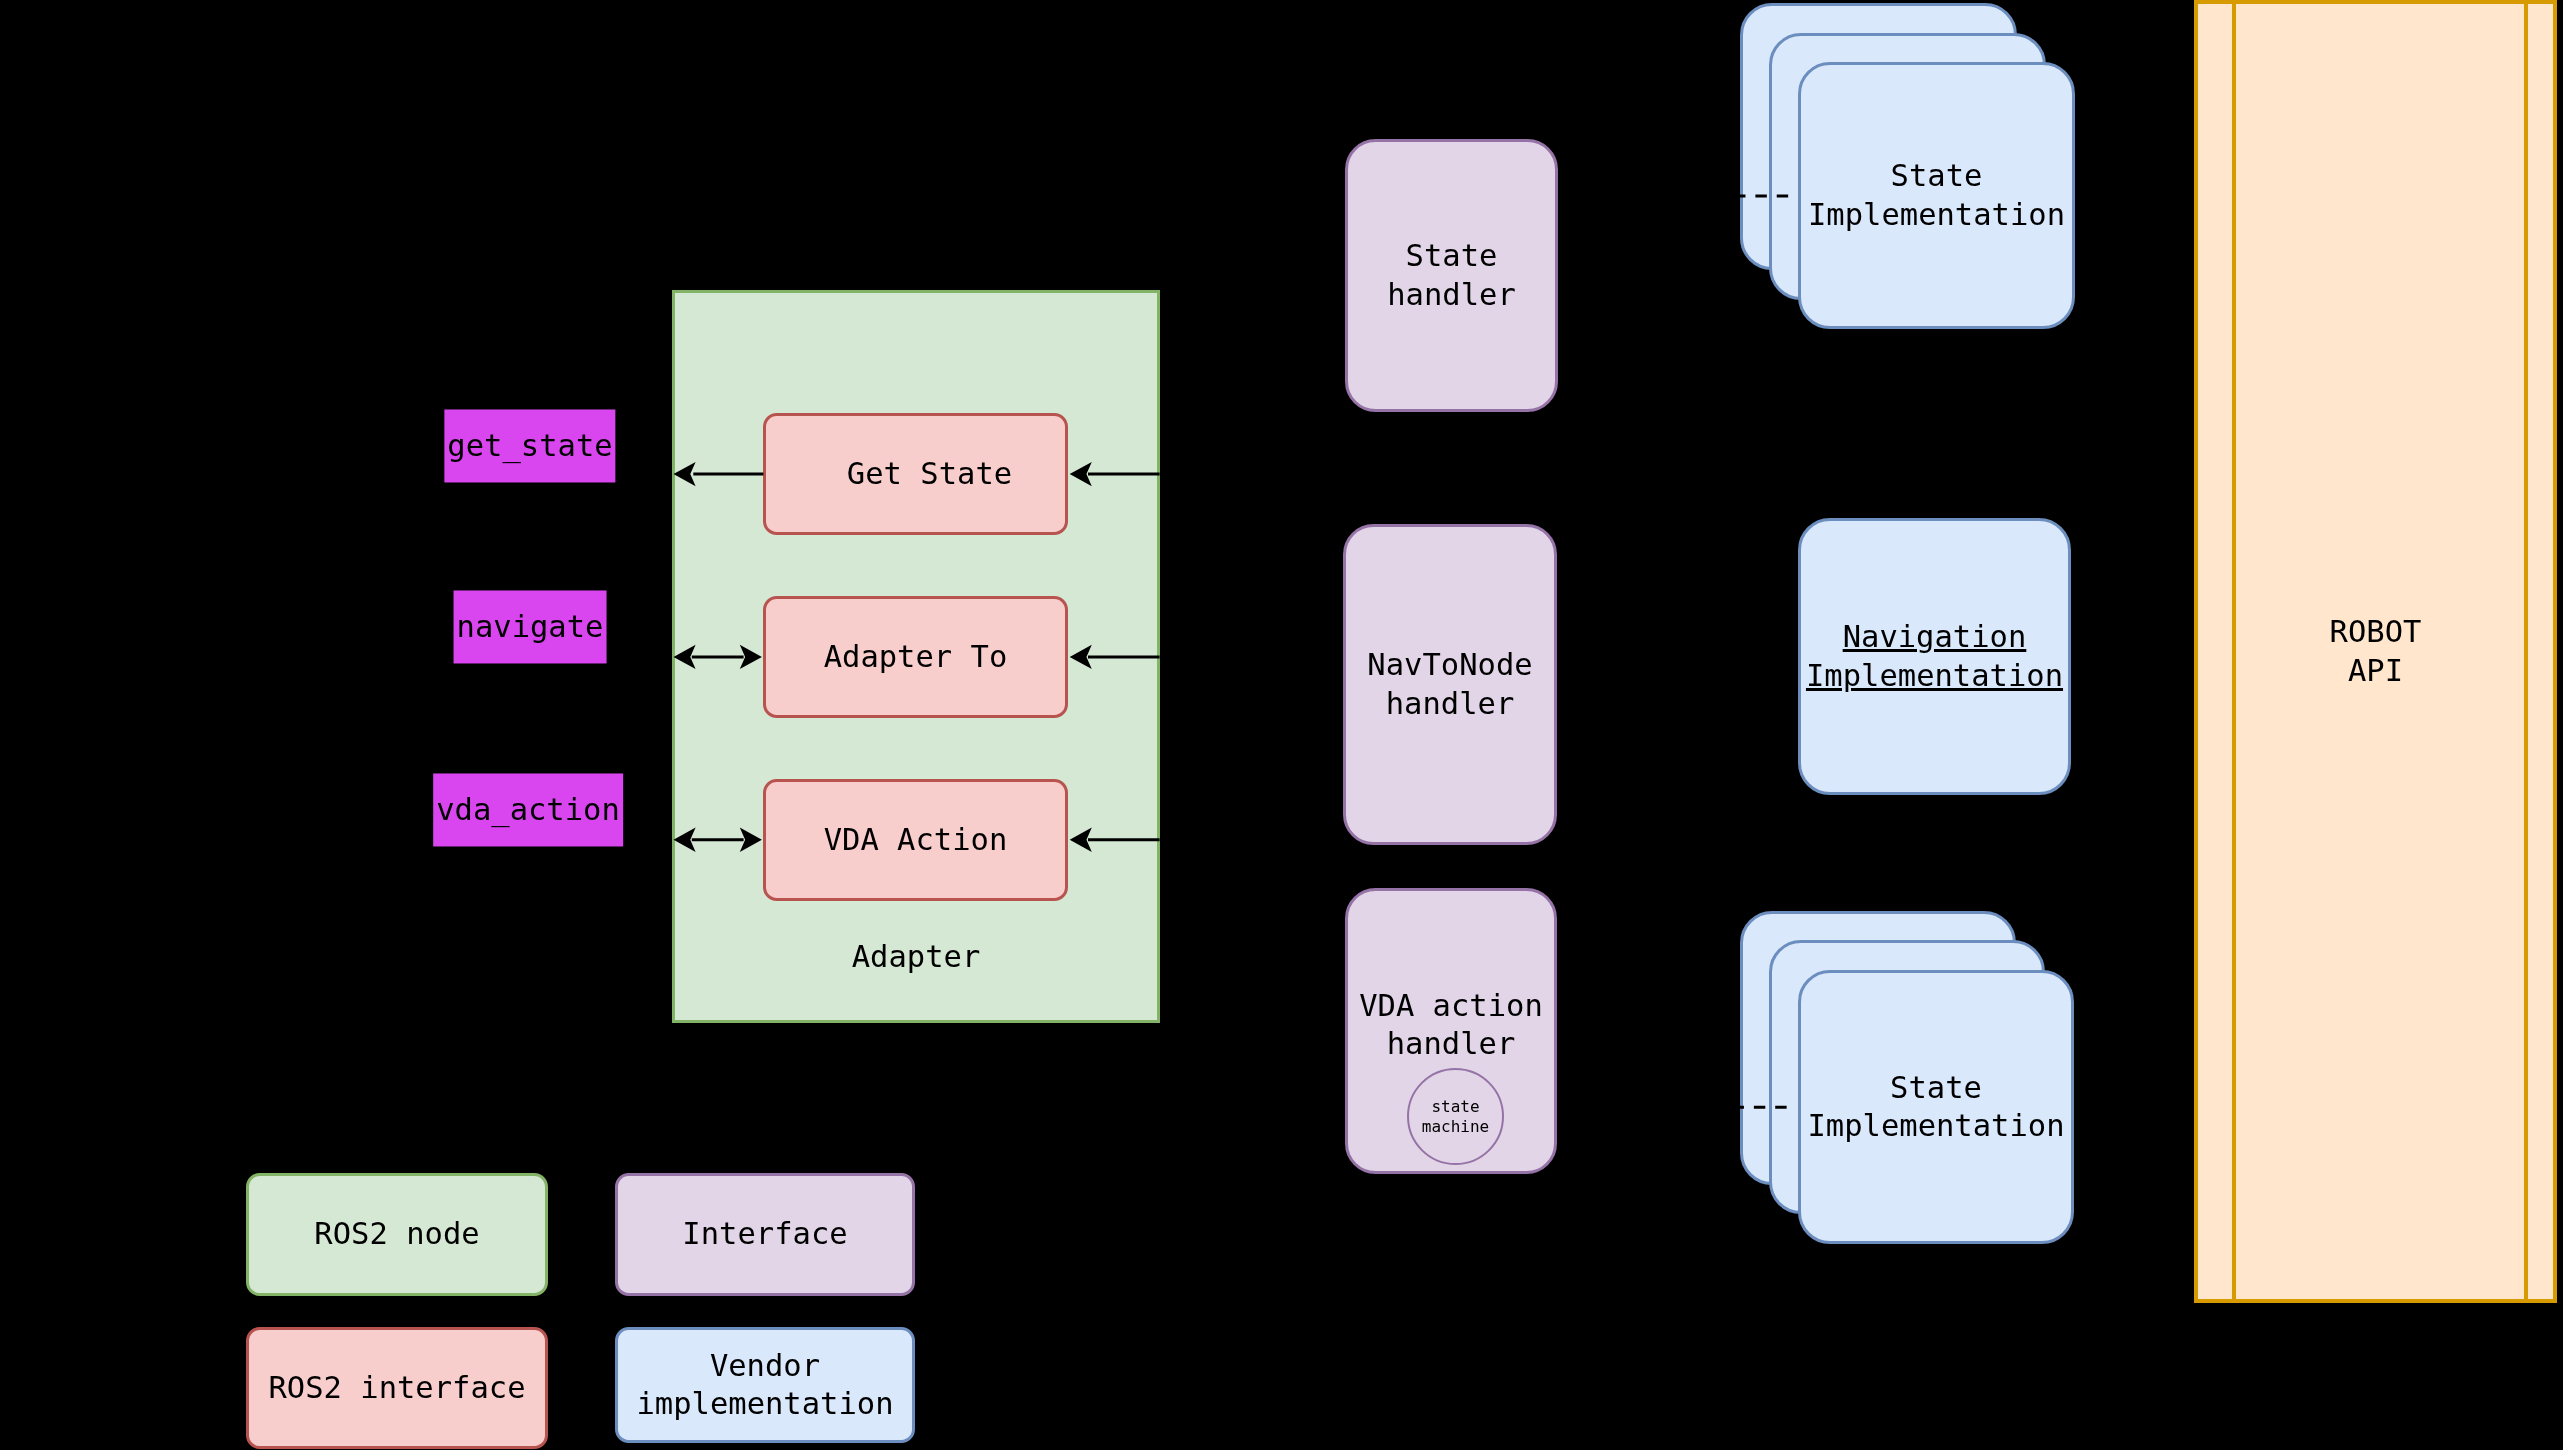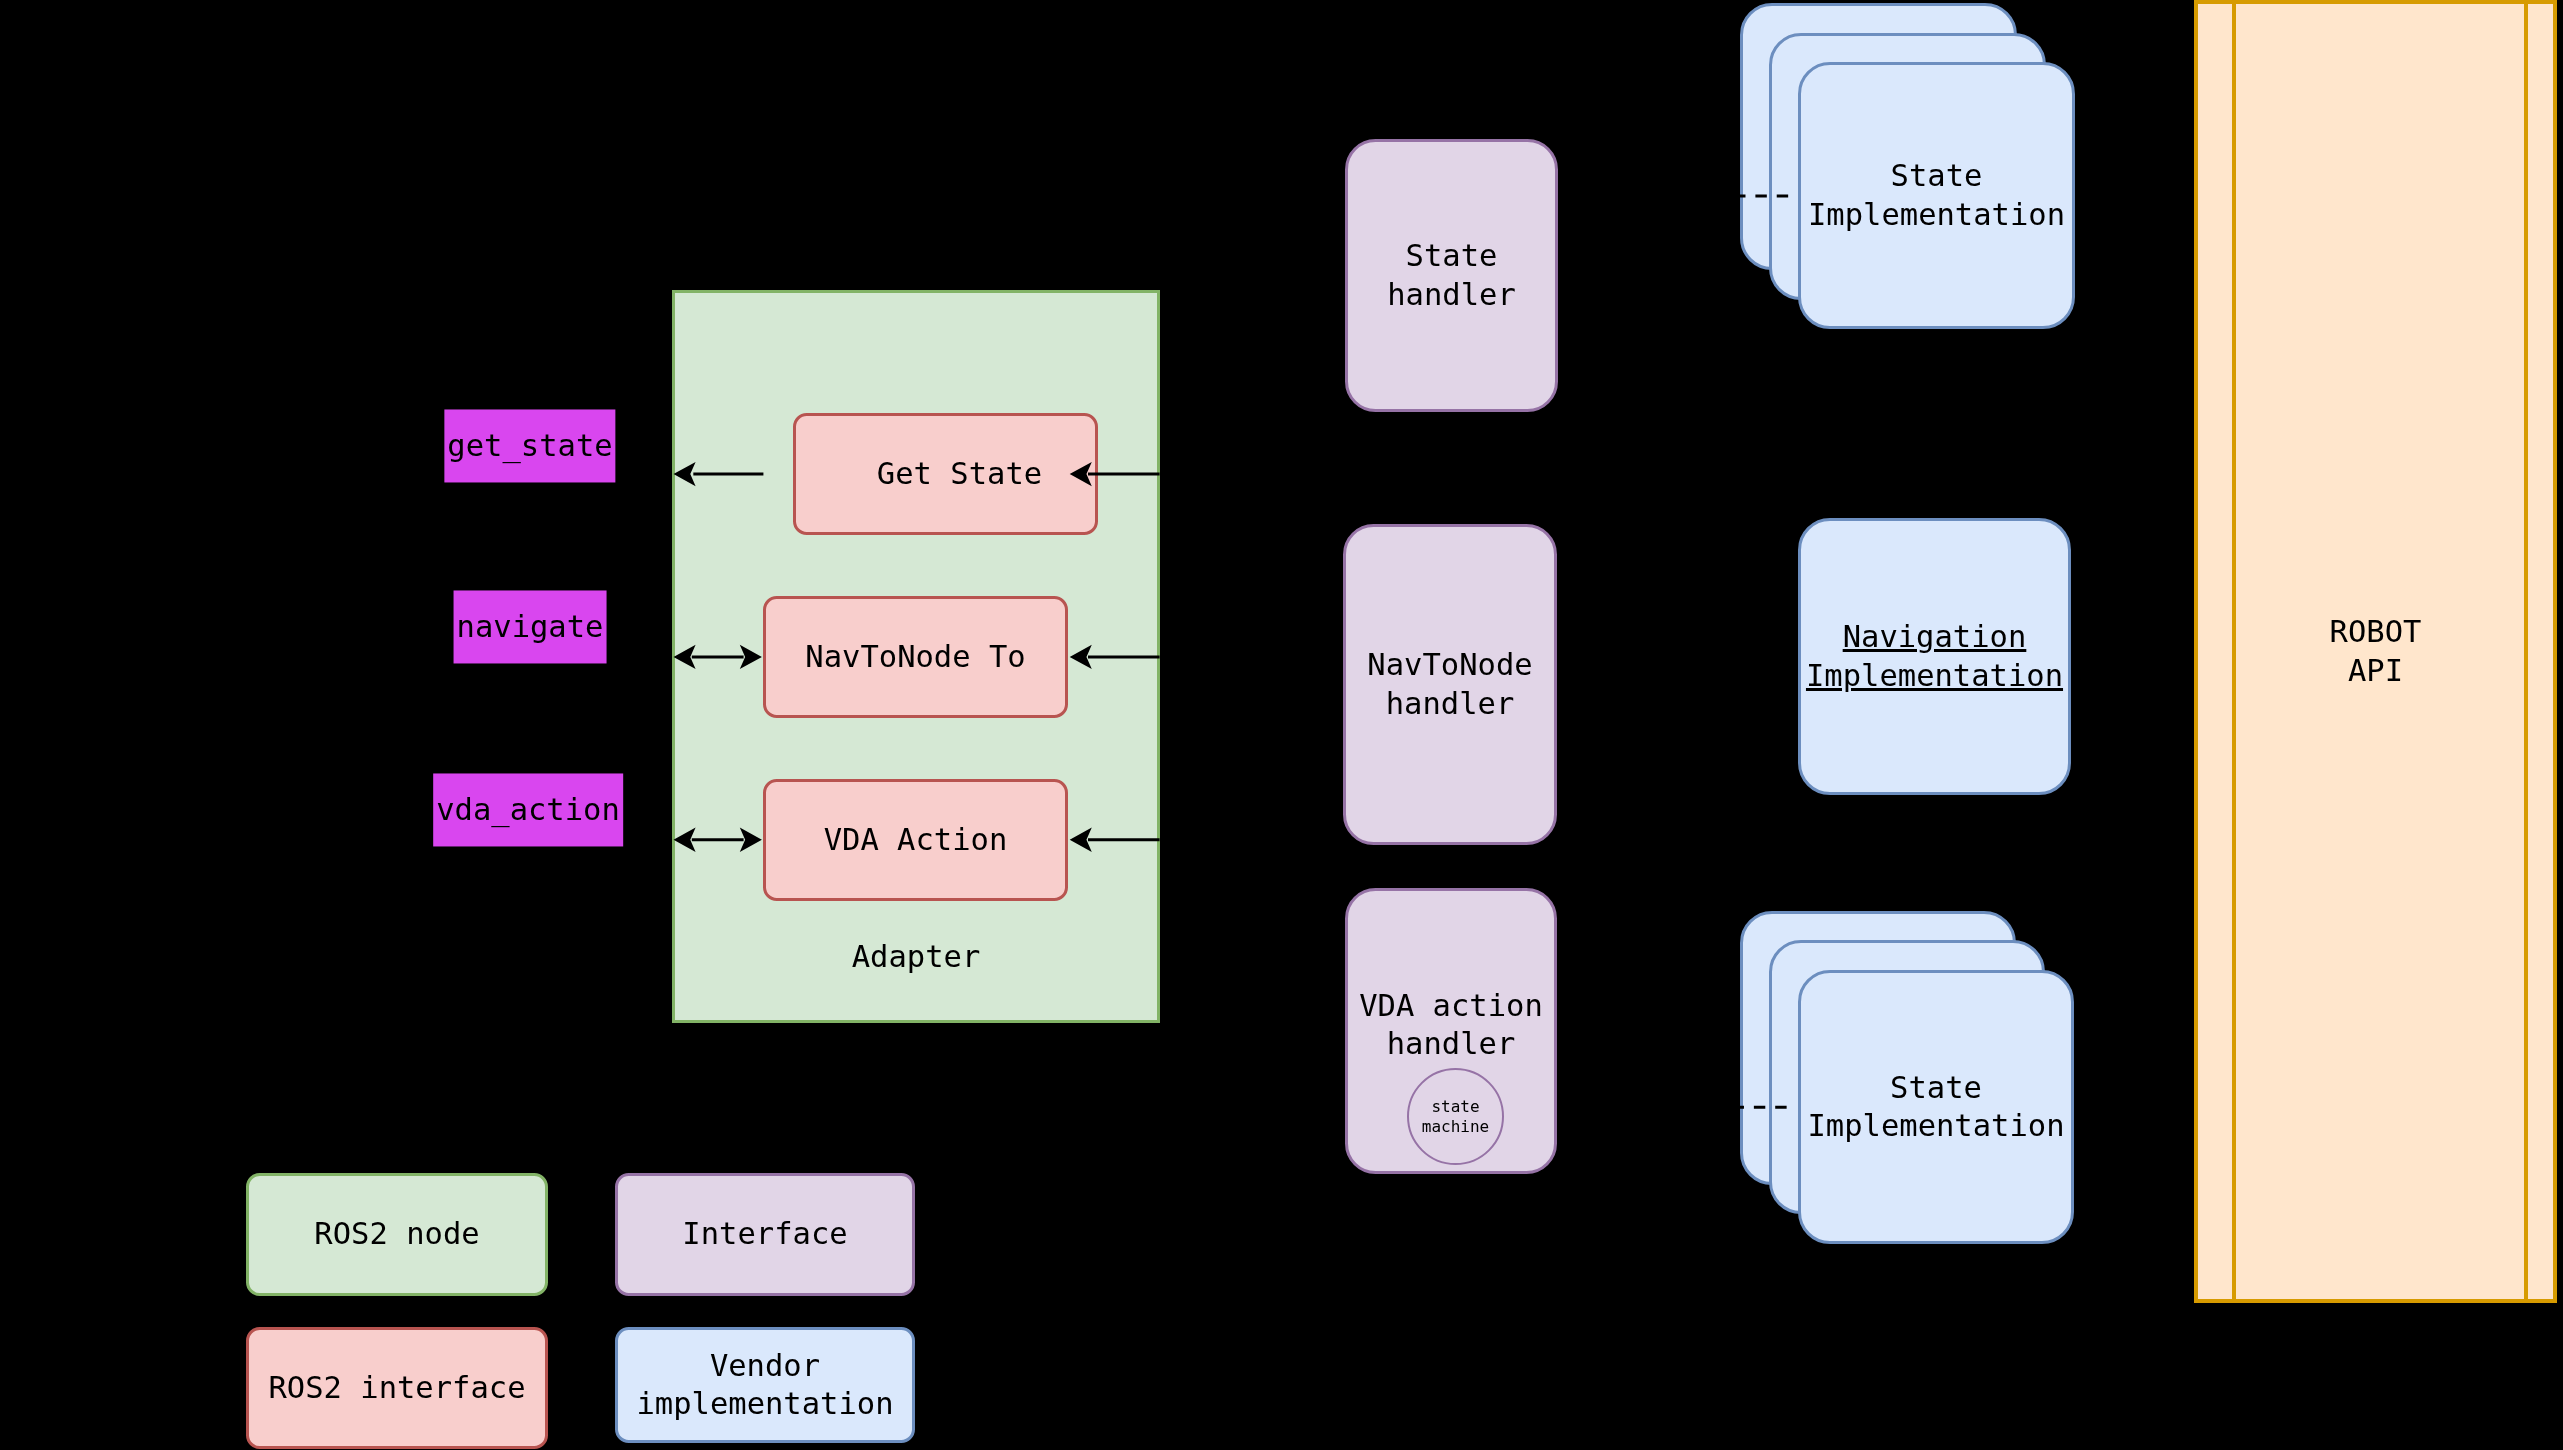--- a/index.html
+++ b/index.html
@@ -29,25 +29,25 @@
 </head>
 <body>
 
 <div id="canvas">
 
 
   <div class="box green" style="left:672px;top:290px;width:488px;height:733px;">
     <div class="adapter-label">Adapter</div>
   </div>
 
-  <div class="box red" style="left:793px;top:413px;width:305px;height:122px;padding-left:28px;">
+  <div class="box red" style="left:763px;top:413px;width:305px;height:122px;padding-left:28px;">
     <span>Get State</span>
   </div>
   <div class="box red" style="left:763px;top:596px;width:305px;height:122px;">
-    <span>NavToNode To</span>
+    <span>Adapter To</span>
   </div>
   <div class="box red" style="left:763px;top:779px;width:305px;height:122px;">
     <span>VDA Action</span>
   </div>
 
   <div class="chip" style="left:530px;top:446px;">get_state</div>
   <div class="chip" style="left:530px;top:627px;">navigate</div>
   <div class="chip" style="left:528px;top:810px;">vda_action</div>
 
   <div class="box purple big" style="left:1345px;top:139px;width:213px;height:273px;">

